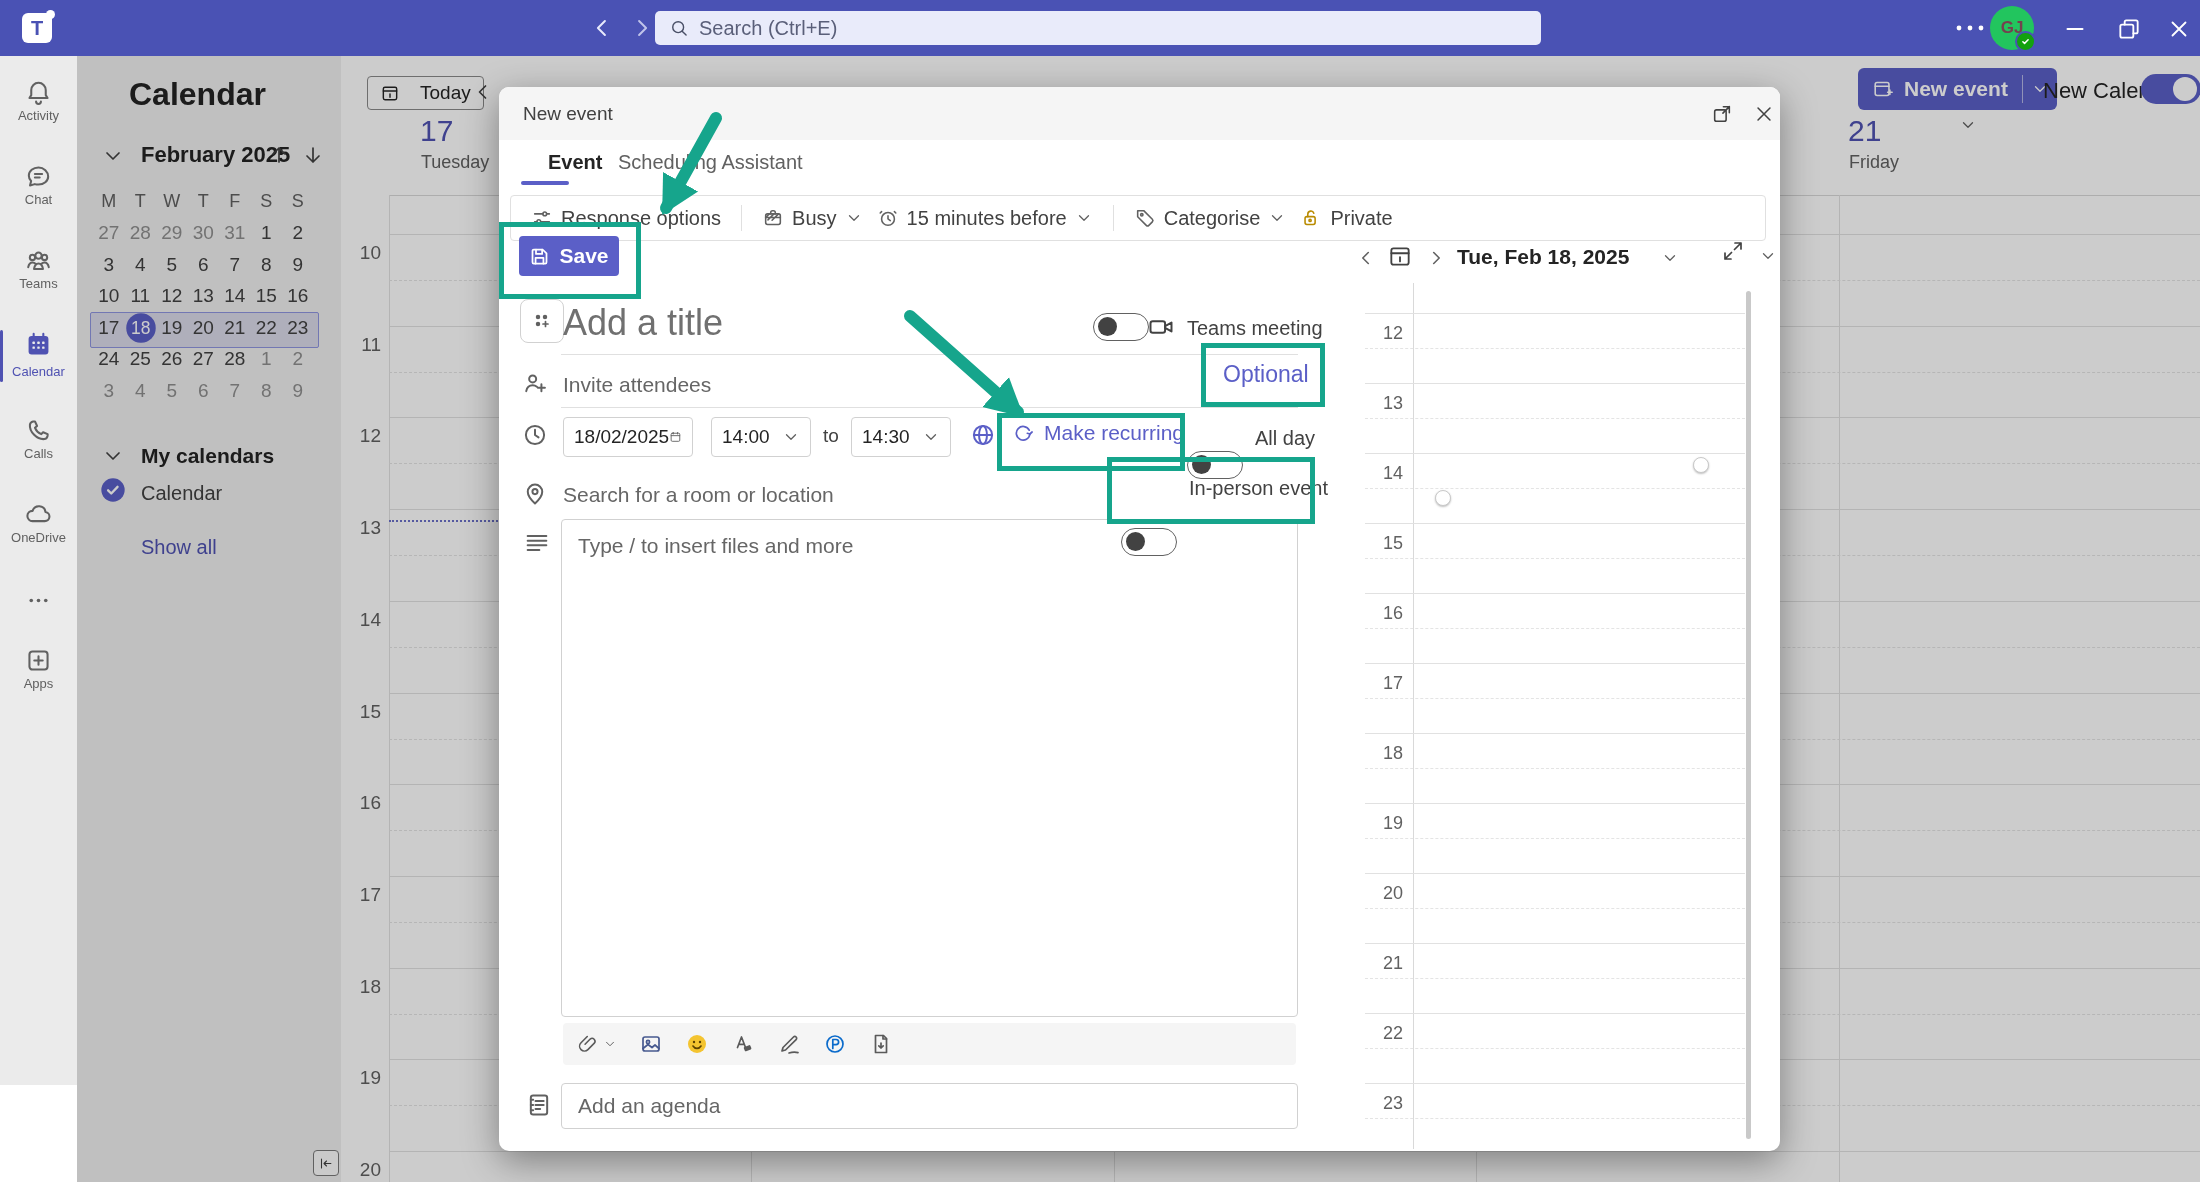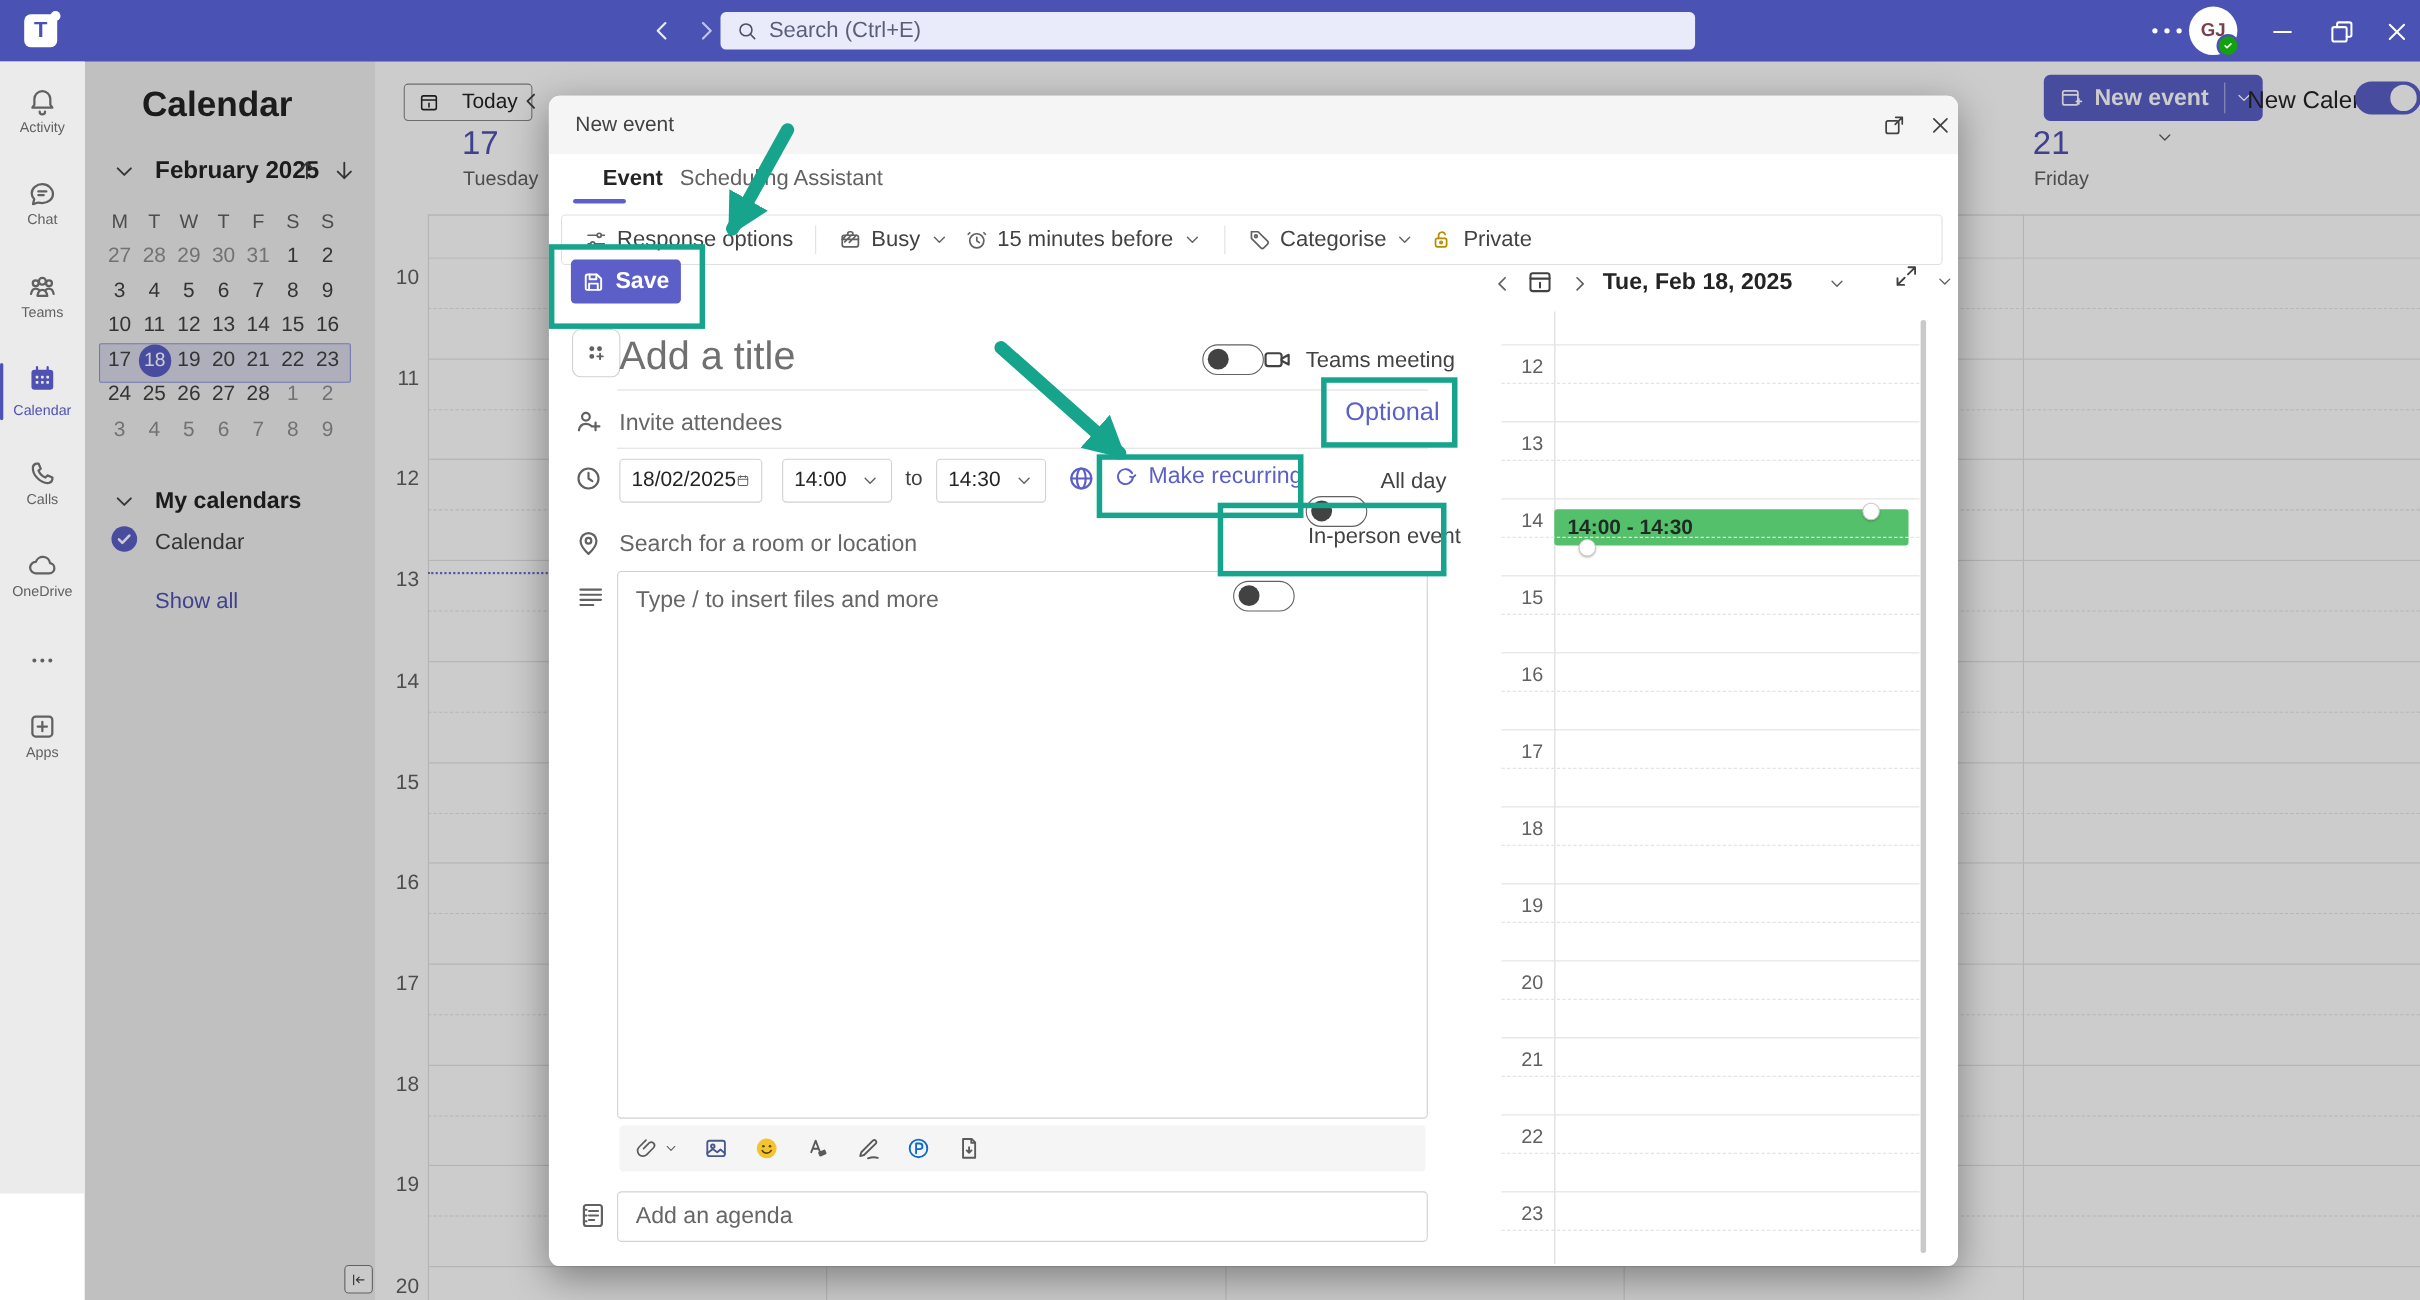--- a/index.html
+++ b/index.html
@@ -10,21 +10,21 @@
 
   
   .titlebar{left:0;top:0;width:2200px;height:56px;background:var(--titlebar);color:#fff;}
   .t-logo{left:22px;top:13px;width:30px;height:30px;background:#fff;border-radius:6px;
     color:var(--titlebar);font-weight:bold;font-size:20px;display:flex;align-items:center;justify-content:center;}
   .t-logo::after{content:"";position:absolute;right:-3px;top:-3px;width:9px;height:9px;border-radius:50%;background:#fff;}
   .navchev{top:14px;width:28px;height:28px;color:#e8eafc;}
   .searchbox{left:655px;top:11px;width:886px;height:34px;background:#e9ebfa;border-radius:5px;
     display:flex;align-items:center;gap:10px;padding-left:14px;color:#494f66;box-sizing:border-box;}
   .searchbox span{font-size:20px;color:#5a5f79;}
-  .avatar{left:1990px;top:6px;width:44px;height:44px;border-radius:50%;background:#ffffff;color:#74424e;
+  .avatar{left:1990px;top:6px;width:44px;height:44px;border-radius:50%;background:#22c55e;color:#74424e;
     font-size:17px;font-weight:bold;display:flex;align-items:center;justify-content:center;}
   .status{position:absolute;right:-2px;bottom:-2px;width:17px;height:17px;border-radius:50%;background:#13a10e;
     border:2px solid #4a52b4;color:#fff;display:flex;align-items:center;justify-content:center;}
   .winbtn{top:16px;width:26px;height:26px;color:#fff;}
 
   
   .rail{left:0;top:56px;width:77px;height:1029px;background:#ebebeb;z-index:30;}
   .rail-item{position:absolute;left:0;width:77px;height:60px;color:#616161;text-align:center;}
   .rail-item .ric{margin:2px auto 0;width:29px;height:29px;}
   .rail-item .rlab{font-size:13px;margin-top:1px;}
@@ -617,23 +617,20 @@
     <svg class="abs ic chev-s" style="left:1162px;top:162px" viewBox="0 0 24 24">
         <path d="M6 9l6 6 6-6"></path>
       </svg>
     <svg class="abs ic" style="left:1222px;top:152px;color:#424242" width="24" height="24" viewBox="0 0 24 24">
         <path d="M14 4h6v6M20 4l-6.5 6.5M10 20H4v-6M4 20l6.5-6.5"></path>
       </svg>
     <div class="abs scrollbar"></div>
 
     <div class="abs" id="panel-grid">
       <div class="pg-vline"></div>
-      <div class="pan-event">
-        <span>14:00 - 14:30</span>
-      </div>
       <div class="handle" style="left:348px;top:174px"></div>
       <div class="handle" style="left:90px;top:207px"></div>
     <div class="pg-solid" style="top: 30px;"></div>
         <div class="pg-dash" style="top: 65px;"></div>
         <div class="pg-hour" style="top: 40px;">12</div>
         <div class="pg-solid" style="top: 100px;"></div>
         <div class="pg-dash" style="top: 135px;"></div>
         <div class="pg-hour" style="top: 110px;">13</div>
         <div class="pg-solid" style="top: 170px;"></div>
         <div class="pg-dash" style="top: 205px;"></div>

